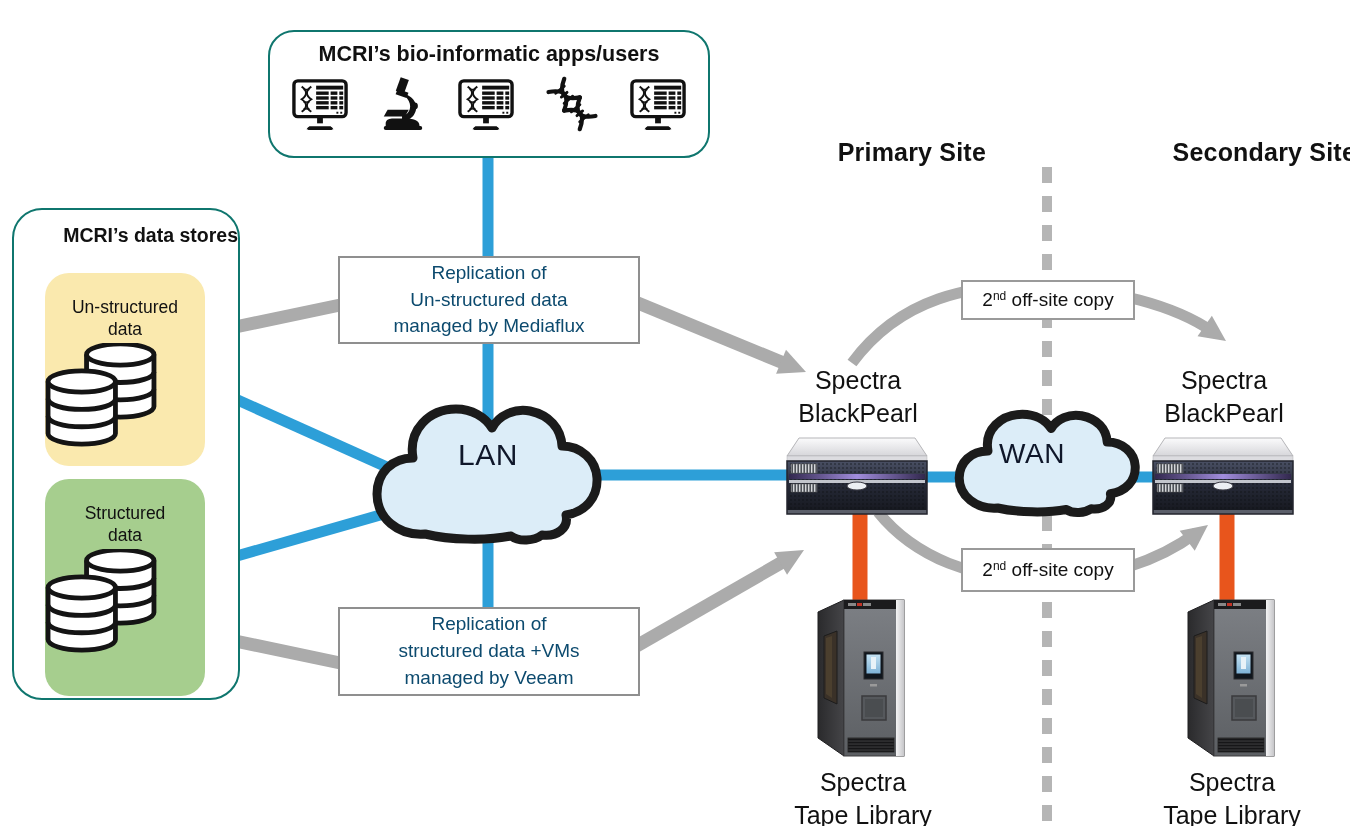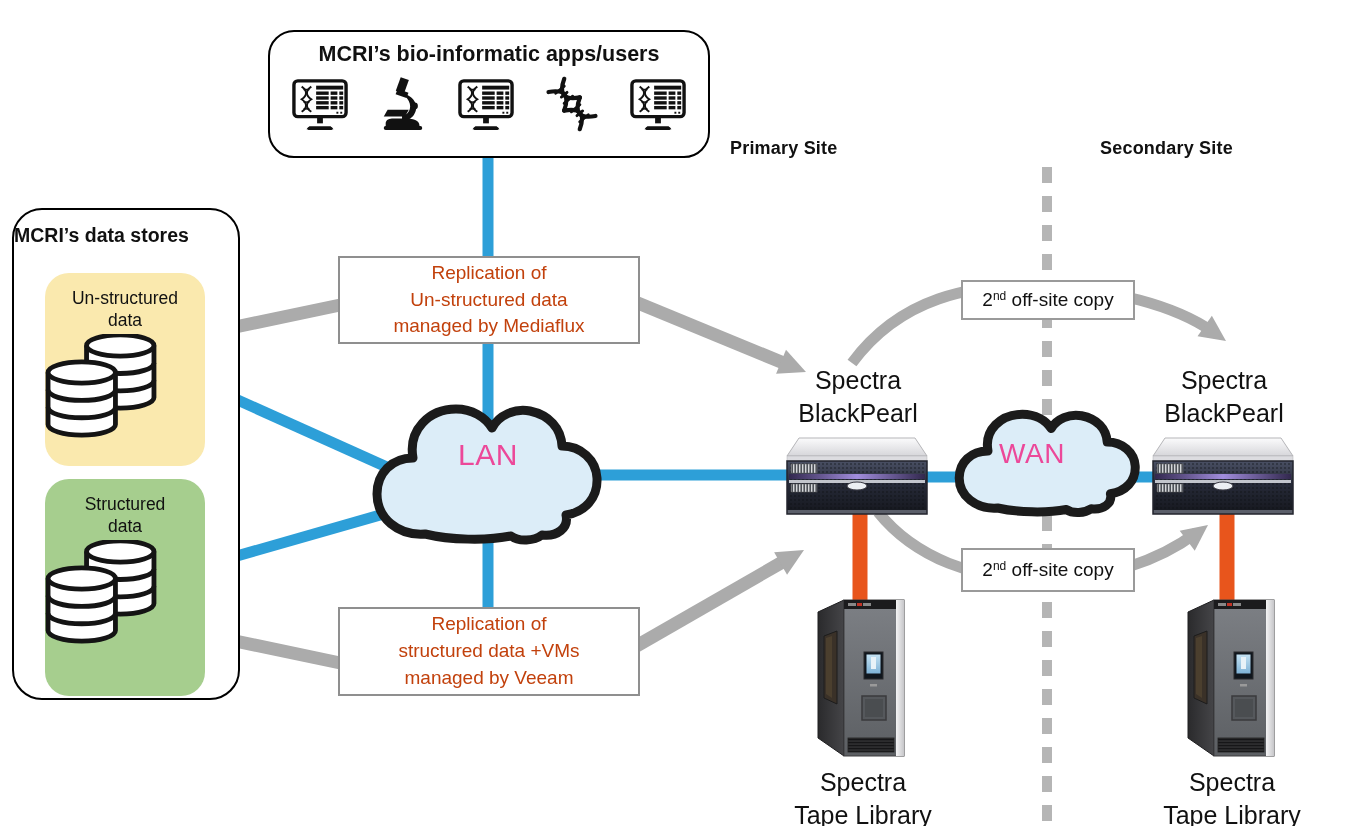--- a/index.html
+++ b/index.html
@@ -3,38 +3,38 @@
 <meta charset="utf-8">
 <style>
   html,body{margin:0;padding:0;background:#fff;}
   #canvas{
     position:relative;width:1350px;height:826px;background:#fff;overflow:hidden;
     font-family:"Liberation Sans","DejaVu Sans",sans-serif;color:#111;
   }
   .abs{position:absolute;}
   svg{display:block;}
   .rbox{ 
-    position:absolute;background:#fff;border:2px solid #000000;border-radius:26px;
+    position:absolute;background:#fff;border:2px solid #0f766e;border-radius:26px;
     box-sizing:border-box;
   }
   .sqbox{ 
     position:absolute;background:#fff;border:2px solid #8f8f8f;box-sizing:border-box;
     display:flex;align-items:center;justify-content:center;text-align:center;
   }
   .pre{white-space:pre-line;}
-  .boxtext{font-size:19px;line-height:1.42;color:#c2410c;}
+  .boxtext{font-size:19px;line-height:1.42;color:#0c4a6e;}
   .card{
     position:absolute;border-radius:24px;box-sizing:border-box;text-align:center;
-    font-size:17.5px;line-height:1.28;padding-top:14px;
+    font-size:17.5px;line-height:1.28;padding-top:23px;
   }
-  .site-title{position:absolute;font-size:18px;font-weight:700;text-align:left;letter-spacing:.2px;}
+  .site-title{position:absolute;font-size:25px;font-weight:700;text-align:right;letter-spacing:.2px;}
   .dev-label{position:absolute;font-size:25px;line-height:1.3;text-align:center;}
-  .net-label{position:absolute;text-align:center;font-size:30px;letter-spacing:.5px;color:#ec4899;}
+  .net-label{position:absolute;text-align:center;font-size:30px;letter-spacing:.5px;color:#0f172a;}
   .apps-title{font-size:21.5px;font-weight:700;text-align:center;margin-top:10px;}
-  .stores-title{font-size:19.5px;font-weight:700;text-align:left;margin-top:14px;}
+  .stores-title{font-size:19.5px;font-weight:700;text-align:right;margin-top:14px;}
   .icon-row{display:flex;justify-content:center;align-items:flex-end;gap:30px;margin-top:9px;}
   .copybox{font-size:19px;}
   .copybox sup{font-size:12px;vertical-align:6px;}
 </style>
 </head>
 <body>
 
 <div id="canvas">
 
   <svg class="abs" style="left:0;top:0;" width="1350" height="826" viewBox="0 0 1350 826">

